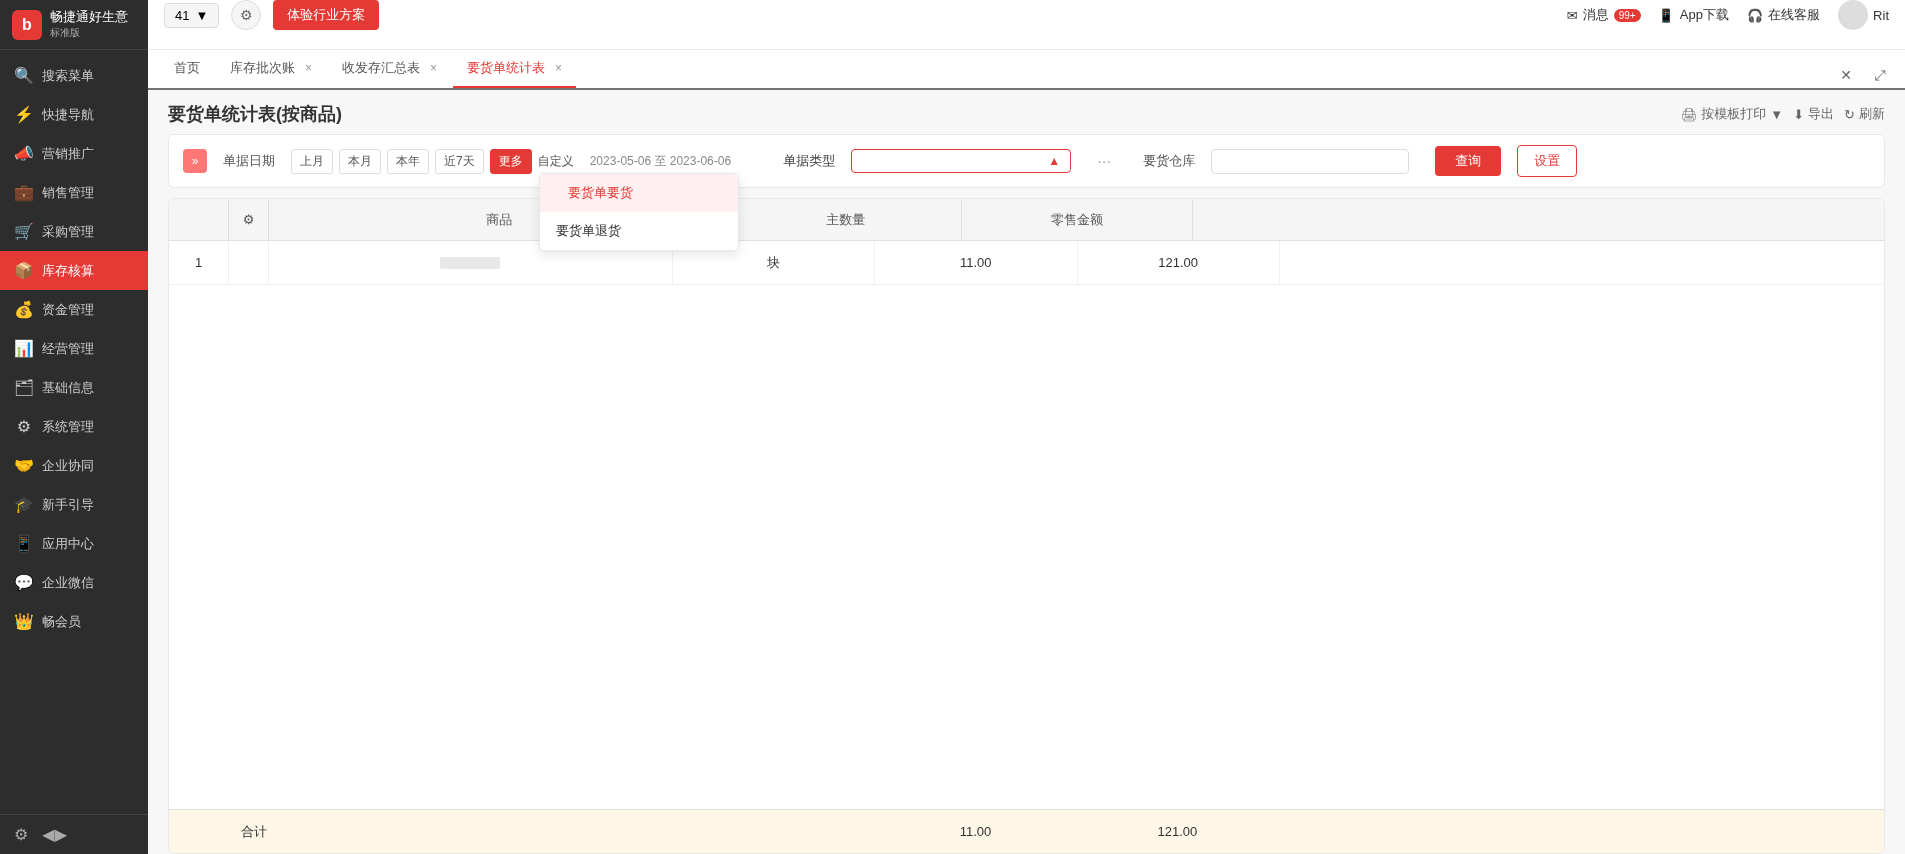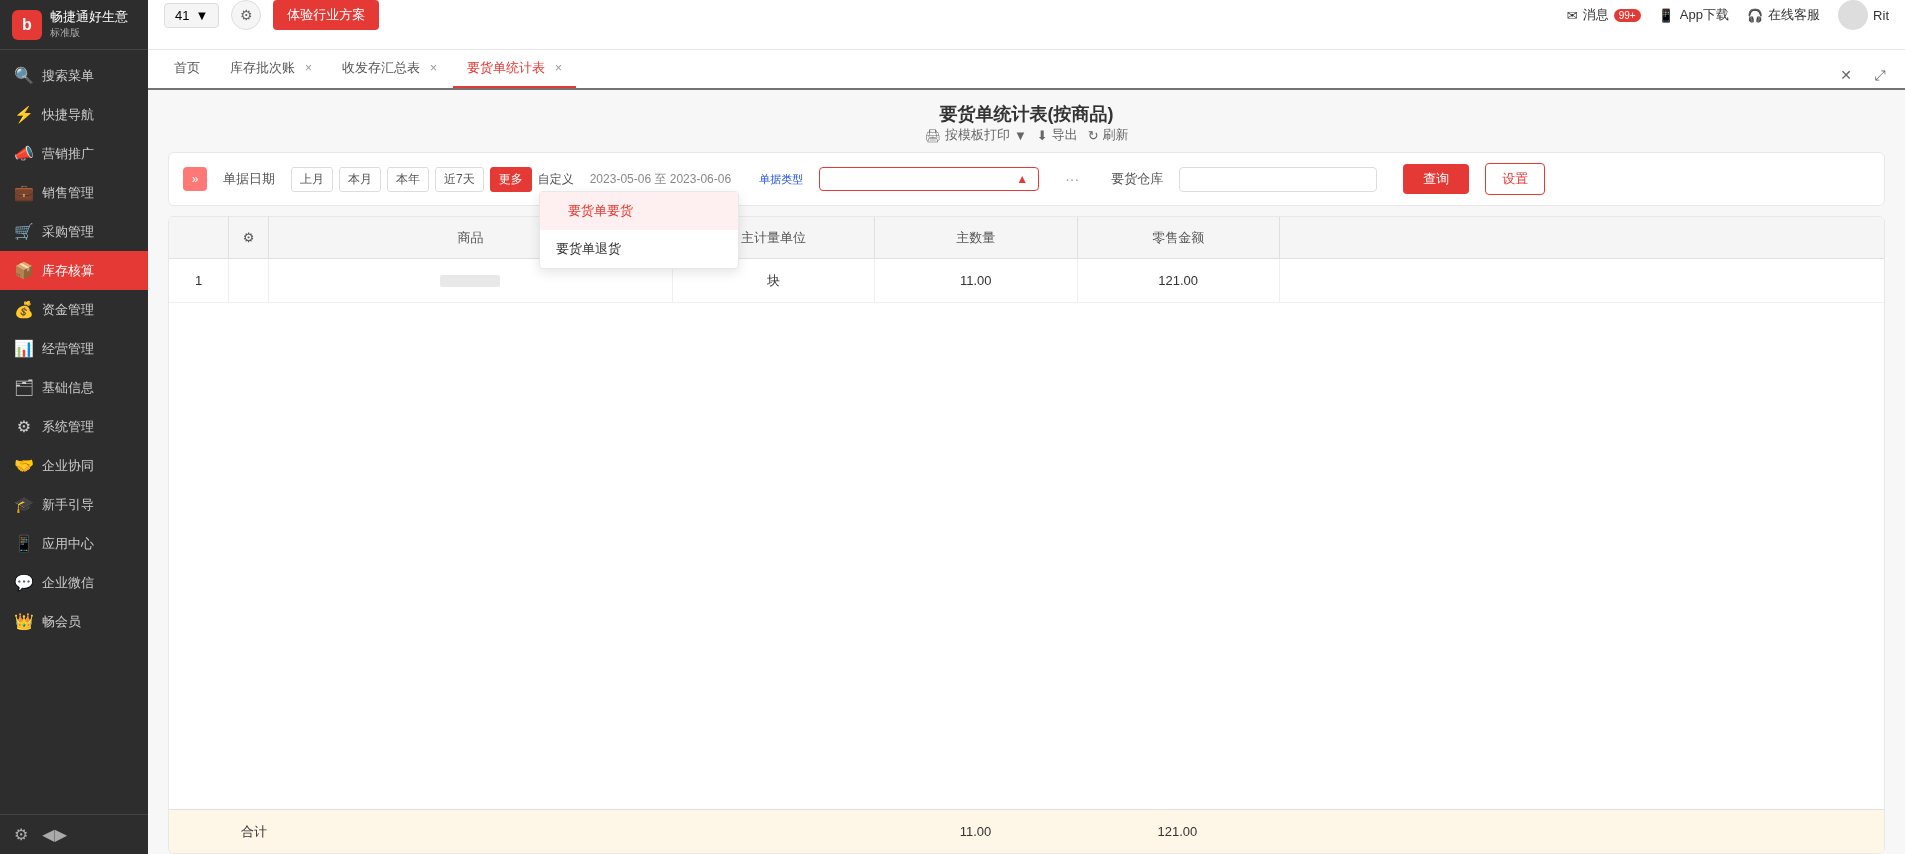--- a/index.html
+++ b/index.html
@@ -106,21 +106,21 @@
       width: 26px; height: 26px; display: flex; align-items: center; justify-content: center;
       cursor: pointer; color: #666; font-size: 14px; border-radius: 4px;
     }
 
     
     .content { flex: 1; overflow: hidden; display: flex; flex-direction: column; background: #f7f7f7; }
 
     
     .page-header {
       display: flex; align-items: center; justify-content: space-between;
-      padding: 12px 20px 8px; background: #f7f7f7; flex-direction: column;
+      padding: 12px 20px 8px; background: #f7f7f7;
     }
     .page-title { font-size: 18px; font-weight: bold; color: #333; }
     .page-actions { display: flex; align-items: center; gap: 10px; }
     .action-link {
       display: flex; align-items: center; gap: 4px;
       font-size: 13px; color: #666; cursor: pointer;
     }
 
     
     .filter-bar {
@@ -139,21 +139,21 @@
     .date-shortcuts { display: flex; align-items: center; gap: 6px; }
     .date-btn {
       padding: 3px 8px; border: 1px solid #ddd; border-radius: 3px;
       font-size: 12px; color: #555; cursor: pointer; background: #fff;
     }
     .date-btn.more {
       background: #e53935; color: #fff; border-color: #e53935;
     }
     .date-custom { font-size: 12px; color: #555; cursor: pointer; }
     .date-range { font-size: 12px; color: #888; }
-    .filter-type-label { font-size: 11px; color: #1d4ed8; white-space: nowrap; margin-left: 12px; }
+    .filter-type-label { font-size: 13px; color: #404040; white-space: nowrap; margin-left: 36px; }
     .filter-select {
       display: flex; align-items: center;
       border: 1px solid #e53935; border-radius: 4px;
       padding: 4px 10px; min-width: 220px; cursor: pointer;
       position: relative; background: #fff;
       justify-content: space-between;
     }
     .filter-select-text { font-size: 13px; color: #333; }
     .filter-caret { color: #e53935; font-size: 12px; }
     .filter-dots { font-size: 14px; color: #999; cursor: pointer; margin-left: 10px; }
@@ -404,21 +404,20 @@
           <div class="dropdown-item selected">要货单要货</div>
           <div class="dropdown-item">要货单退货</div>
         </div>
     </div>
 
     <div class="table-area">
       <div class="table-header">
         <div class="col col-idx" style="width:60px;flex-shrink:0;"></div>
         <div class="col col-settings" style="width:40px;flex-shrink:0;">⚙</div>
         <div class="col col-product">商品</div>
-        <div class="col col-unit">主计量单位</div>
         <div class="col col-qty">主数量</div>
         <div class="col col-amount">零售金额</div>
         <div class="col col-rest"></div>
       </div>
 
       <div class="table-row-item">
         <div class="cell col-idx" style="width:60px;flex-shrink:0;">1</div>
         <div class="cell col-settings" style="width:40px;flex-shrink:0;"></div>
         <div class="cell col-product">
           <span class="cell-text-placeholder"></span>

